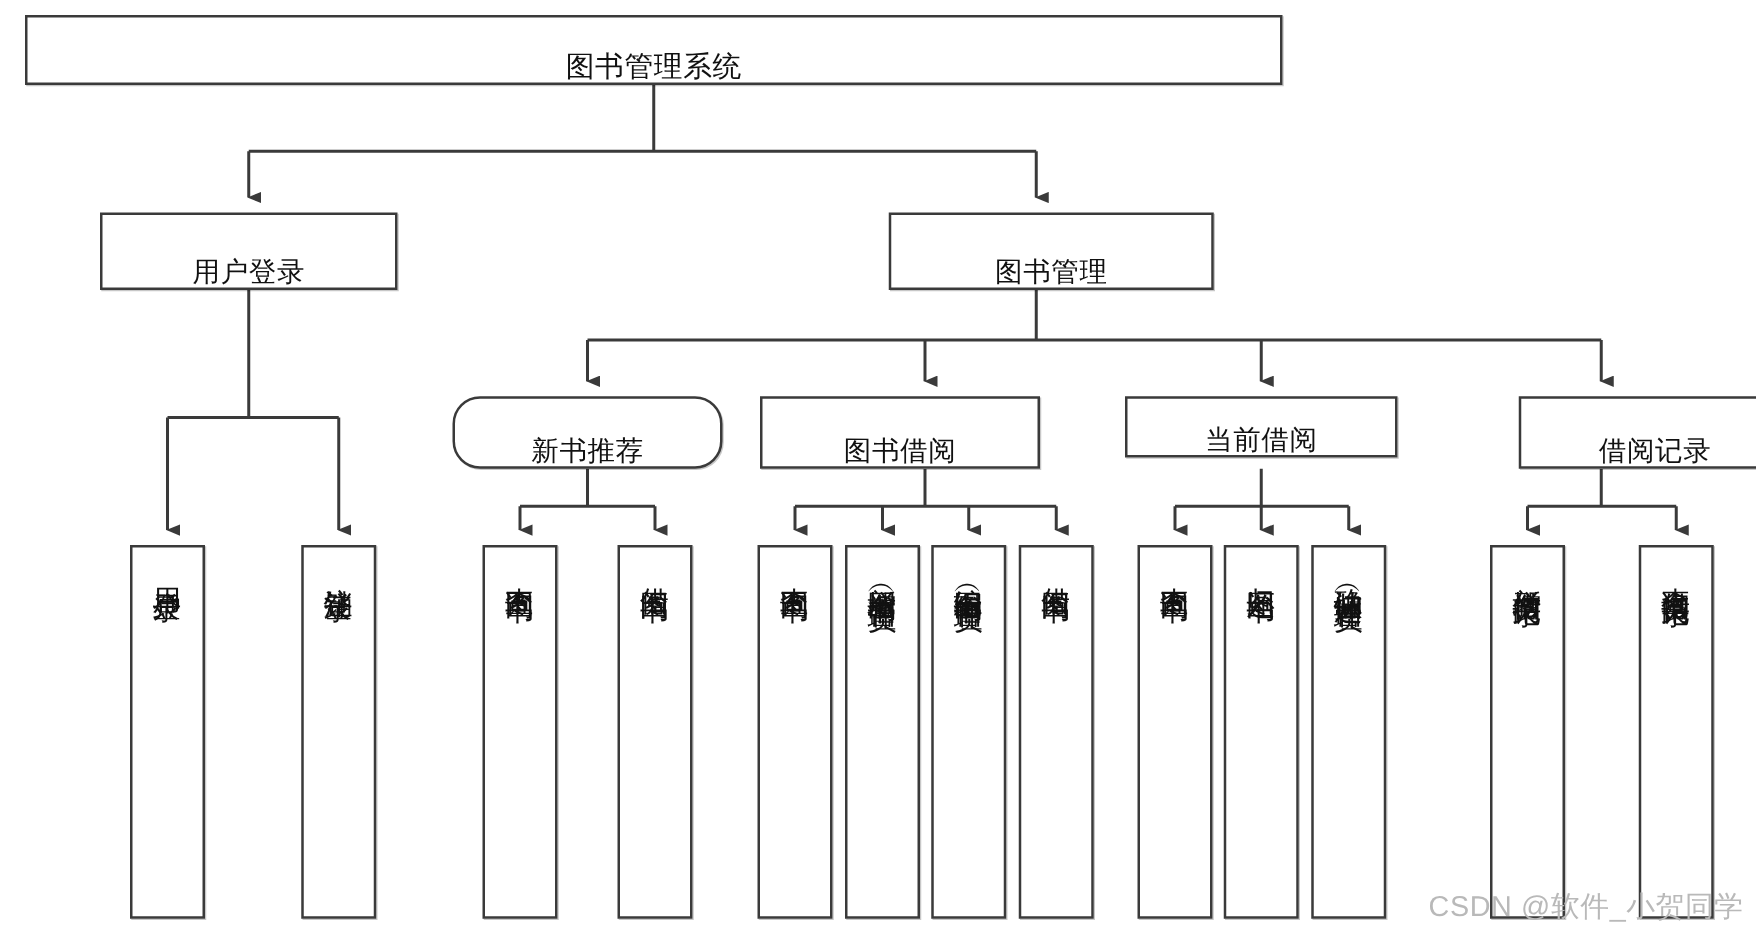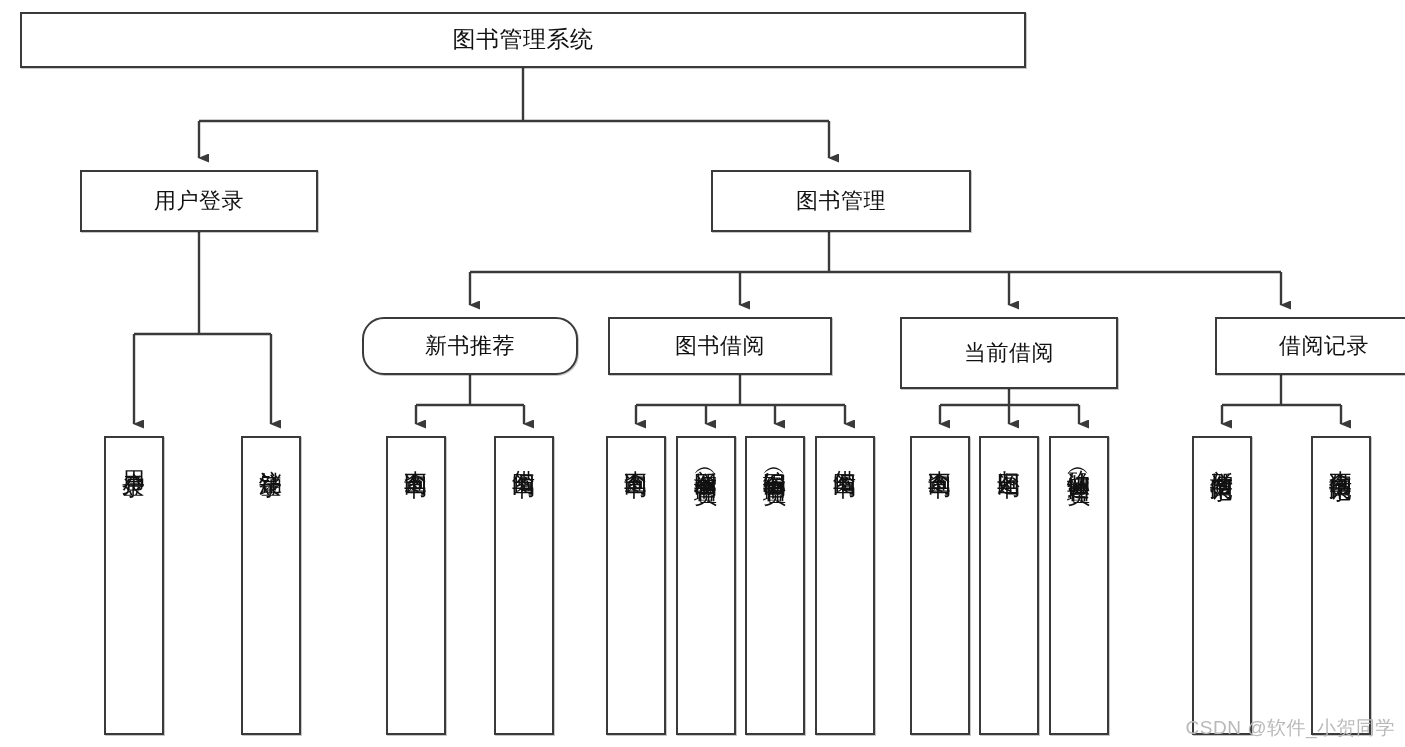--- a/index.html
+++ b/index.html
@@ -24,21 +24,21 @@
     top: 0;
     width: 1405px;
     height: 747px;
   }
   .node {
     position: absolute;
     box-sizing: border-box;
     background: #ffffff;
     border: 2px solid #3a3a3a;
     display: flex;
-    align-items: center;
+    align-items: flex-end;
     justify-content: center;
     color: #000000;
     box-shadow: 1px 1px 0 rgba(0,0,0,0.22);
   }
   .node .label {
     display: block;
     text-align: center;
     letter-spacing: 0.5px;
     color: #111111;
   }
@@ -59,21 +59,21 @@
     letter-spacing: 2px;
     white-space: nowrap;
   }
   #root-node .label {
     font-size: 23px;
   }
   #watermark {
     position: absolute;
     right: 10px;
     bottom: 6px;
-    font-size: 19px;
+    font-size: 23px;
     color: #b9b9b9;
     letter-spacing: 0.5px;
     white-space: nowrap;
     pointer-events: none;
   }
 </style>
 </head>
 <body>
 
 <div id="diagram-root">
@@ -142,21 +142,21 @@
   <div class="node horizontal" style="left:711px; top:170px; width:260px; height:62px;">
     <span class="label">图书管理</span>
   </div>
 
   <div class="node horizontal" style="left:362px; top:317px; width:216px; height:58px;border-radius:22px;">
     <span class="label">新书推荐</span>
   </div>
   <div class="node horizontal" style="left:608px; top:317px; width:224px; height:58px;">
     <span class="label">图书借阅</span>
   </div>
-  <div class="node horizontal" style="left:900px; top:317px; width:218px; height:72px;">
+  <div class="node horizontal" style="left:900px; top:317px; width:218px; height:49px;">
     <span class="label">当前借阅</span>
   </div>
   <div class="node horizontal" style="left:1172px; top:317px; width:218px; height:58px;margin-left:43px;">
     <span class="label">借阅记录</span>
   </div>
 
   <div class="node vertical" style="left:104px; top:436px; width:60px; height:299px;">
     <span class="label">用户登录</span>
   </div>
   <div class="node vertical" style="left:241px; top:436px; width:60px; height:299px;">

